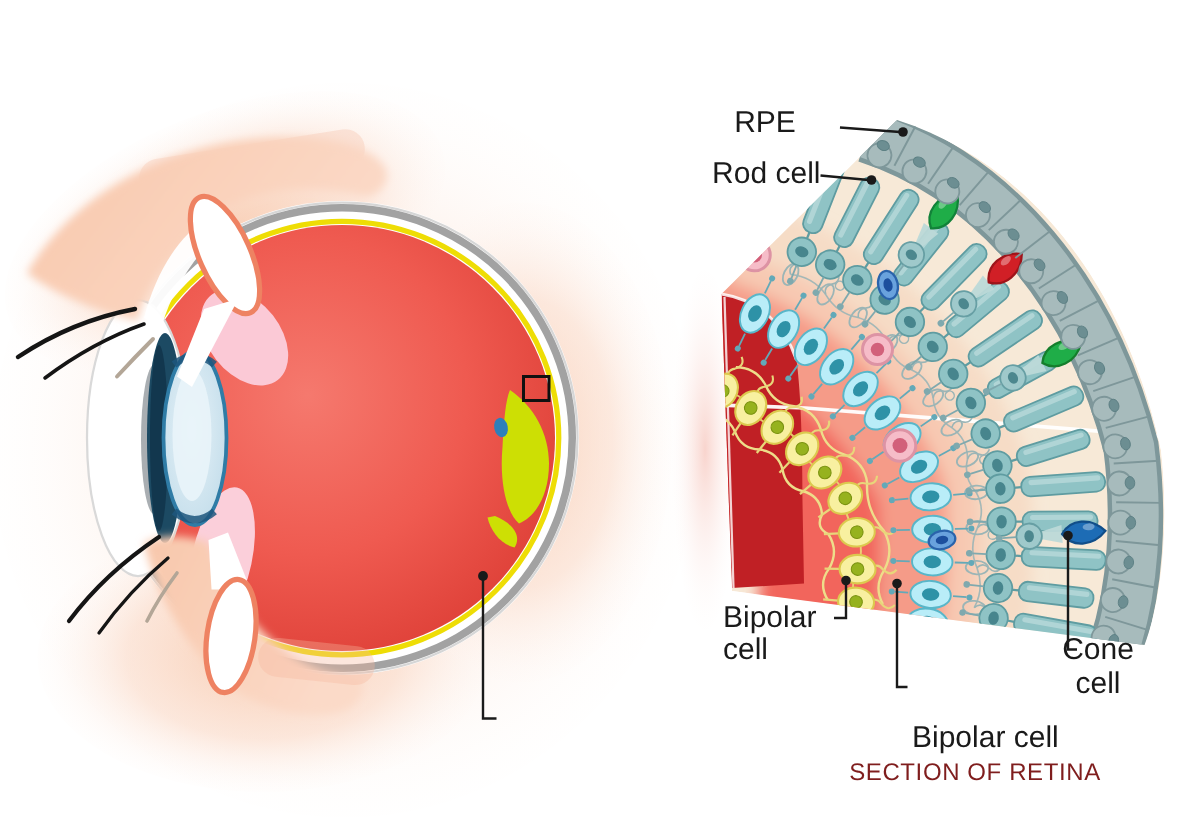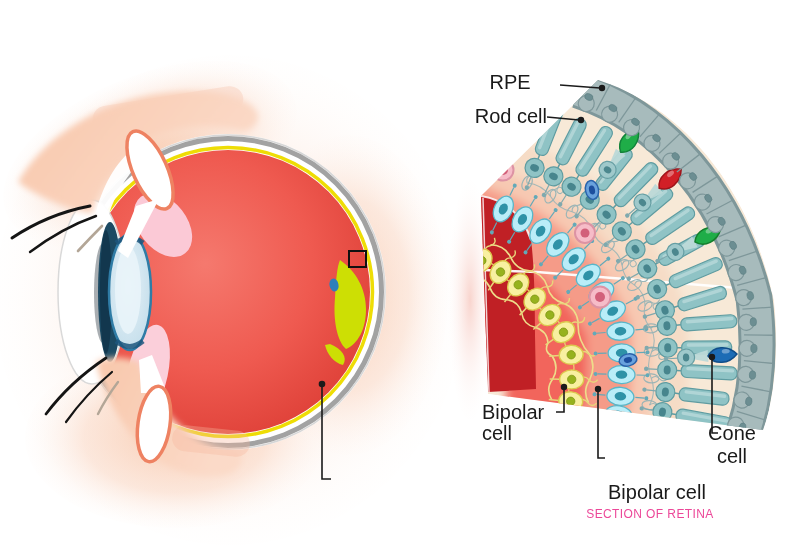--- a/index.html
+++ b/index.html
@@ -6,21 +6,21 @@
   .canvas{position:relative;width:800px;height:560px;background:#ffffff;overflow:hidden;}
   .canvas svg{position:absolute;left:0;top:0;}
   .lbl{position:absolute;font-family:"Liberation Sans",sans-serif;font-size:20px;color:#1a1a1a;line-height:1.08;}
   .lbl-rpe{left:465px;top:72px;width:90px;text-align:center;}
   .lbl-rod{left:452px;top:106px;width:95px;text-align:right;}
   .lbl-ganglion{left:482px;top:402px;width:92px;line-height:21px;}
   .lbl-bipolar{left:608px;top:446px;width:140px;margin-top:36px;}
   .lbl-cone{left:705px;top:422px;width:54px;text-align:center;line-height:23px;}
   .lbl-retina{left:334px;top:466px;width:90px;}
   .caption{position:absolute;left:540px;top:507px;width:220px;text-align:center;
-           font-family:"Liberation Sans",sans-serif;font-size:12px;letter-spacing:0.4px;color:#ec4899;}
+           font-family:"Liberation Sans",sans-serif;font-size:16px;letter-spacing:0.4px;color:#7f1d1d;}
 </style>
 </head>
 <body>
 
 <div class="canvas">
 <svg width="800" height="560" viewBox="0 0 800 560" xmlns="http://www.w3.org/2000/svg">
   <defs>
     <radialGradient id="gSkin" cx="50%" cy="50%" r="55%">
       <stop offset="0%" stop-color="#f8cbb0" stop-opacity="0.9"></stop>
       <stop offset="55%" stop-color="#fad6c2" stop-opacity="0.55"></stop>

